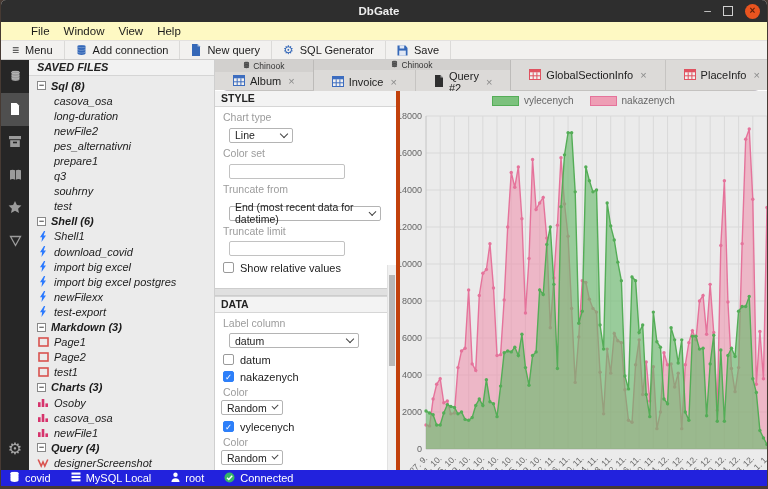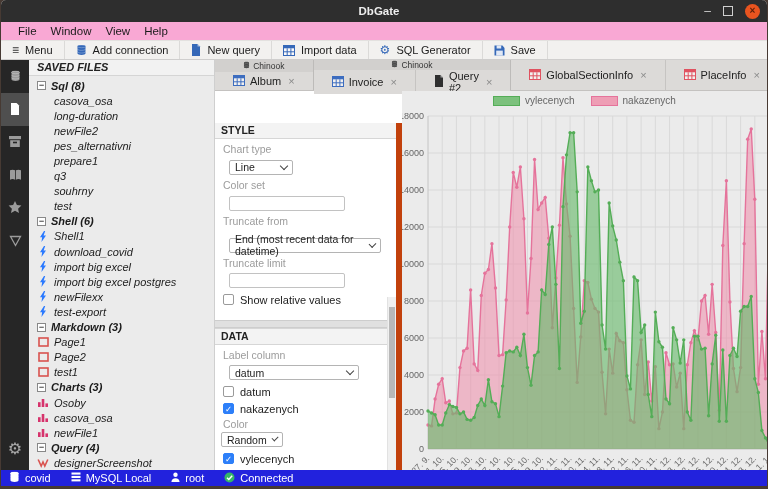--- a/index.html
+++ b/index.html
@@ -11,21 +11,21 @@
   .titlebar{height:22px;background:#2e2e2e;position:relative;flex:0 0 auto;}
   .titlebar .title{position:absolute;left:0;right:10px;top:0;line-height:22px;text-align:center;
                    color:#eee;font-size:11.5px;font-weight:bold;}
   .win-controls{position:absolute;right:7px;top:0;height:22px;display:flex;align-items:center;gap:12px;}
   .wc{cursor:default;}
   .wc.min{color:#cfcfcf;font-size:12px;line-height:10px;}
   .wc.max{width:8px;height:8px;border:1px solid #cfcfcf;}
   .wc.close{width:15px;height:15px;border-radius:50%;background:#e9541f;color:#5d1f09;
             font-size:10px;font-weight:bold;text-align:center;line-height:14px;}
   
-  .menubar{height:18px;background:#f9a8d4;display:flex;align-items:flex-start;padding-left:10px;flex:0 0 auto;}
+  .menubar{height:18px;background:#fef9c3;display:flex;align-items:flex-start;padding-left:23px;flex:0 0 auto;}
   .menu-item{font-size:11.5px;color:#1b1b1b;padding:0 7px;line-height:18px;}
   
   .toolbar{height:18px;background:#f2f1ef;border-top:1px solid #e3e1df;border-bottom:1px solid #cfcecd;
            display:flex;align-items:stretch;flex:0 0 auto;}
   .tb-btn{display:flex;align-items:center;gap:6px;padding:0 11px;border-right:1px solid #dbdad8;font-size:11px;color:#1b1b1b;}
   .tb-icon{display:flex;align-items:center;}
   .tb-icon.glyph{font-size:12px;line-height:12px;}
   
   .main{flex:1 1 auto;display:flex;min-height:0;}
   .iconstrip{width:28px;background:#262626;display:flex;flex-direction:column;align-items:center;flex:0 0 auto;}
@@ -38,33 +38,33 @@
   .sidebar-header{height:15px;line-height:15px;font-size:11px;font-weight:bold;color:#222;
                   padding-left:8px;background:#f2f2f2;border-bottom:1px solid #d5d5d5;flex:0 0 auto;}
   .tree{flex:1 1 auto;overflow:hidden;padding-top:2px;}
   .tree-row{height:15.1px;display:flex;align-items:center;gap:5px;padding-left:8px;font-size:11px;color:#1c1c1c;white-space:nowrap;}
   .tree-row.group{font-weight:bold;}
   .expander{width:9px;height:9px;border:1px solid #888;background:#fff;display:inline-flex;align-items:center;
             justify-content:center;font-size:9px;line-height:7px;color:#444;box-sizing:border-box;}
   .tree-ico{width:12px;display:flex;justify-content:center;align-items:center;}
   
   .workarea{flex:1 1 auto;display:flex;flex-direction:column;min-width:0;}
-  .tabbar{height:30px;background:#8b5cf6;display:flex;align-items:stretch;border-bottom:1px solid #c4c2c0;flex:0 0 auto;}
+  .tabbar{height:30px;background:#8b5cf6;display:flex;align-items:stretch;border-bottom:1px solid #c4c2c0;flex:0 0 auto;border-radius:14px;}
   .tab-group{display:flex;flex-direction:column;border-right:1px solid #bdbbb9;}
   .tab-group-header{height:12px;display:flex;align-items:center;justify-content:center;gap:3px;
                     font-size:8.5px;color:#333;background:#d2d0ce;}
   .tab-group-tabs{flex:1;display:flex;}
   .tab{display:flex;align-items:center;gap:5px;padding:0 18px;font-size:11px;color:#222;
        background:#dcdad8;border-right:1px solid #c6c4c2;}
   .tab:last-child{border-right:none;}
   .tab.active{background:#fff;}
   .tab .close{color:#8a8a8a;font-size:11px;margin-left:2px;}
   
   .content{flex:1 1 auto;display:flex;min-height:0;}
-  .props{width:181px;background:#fff;border-right:6px solid #c2410c;flex:0 0 auto;position:relative;overflow:hidden;margin-top:32px;}
+  .props{width:181px;background:#fff;border-right:4px solid #c2410c;flex:0 0 auto;position:relative;overflow:hidden;}
   .panel-header{height:15px;line-height:15px;font-weight:bold;font-size:10.5px;color:#222;padding-left:6px;
                 background:#f3f3f3;border-bottom:1px solid #d6d6d6;border-top:1px solid #d6d6d6;}
   .panel-header:first-child{border-top:none;}
   .field{margin:4px 0 0 8px;}
   .field-label{font-size:10.5px;color:#9c9c9c;margin-bottom:2px;}
   .select{display:inline-flex;align-items:center;justify-content:space-between;height:15px;border:1px solid #b4b4b4;
           border-radius:2px;background:#fff;font-size:10.5px;color:#222;padding:0 5px;margin-left:6px;box-sizing:border-box;}
   .chev{width:5px;height:5px;border-right:1.4px solid #444;border-bottom:1.4px solid #444;
         transform:rotate(45deg);margin-left:6px;margin-top:-3px;}
   .tinput{height:13px;border:1px solid #c2c2c2;border-radius:2px;margin-left:6px;font-size:10.5px;padding:0 3px;}
@@ -121,30 +121,20 @@
         <span class="tb-label">Add connection</span>
       </div>
       <div class="tb-btn">
         <span class="tb-icon">
           <svg width="10" height="12" viewBox="0 0 10 12">
             <path fill="#3568b8" d="M1 0h5.5L9 2.5V12H1z"></path>
             <path fill="rgba(255,255,255,.55)" d="M6.5 0L9 2.5H6.5z"></path>
           </svg>
         </span>
         <span class="tb-label">New query</span>
-      </div>
-      <div class="tb-btn">
-        <span class="tb-icon">
-          <svg width="12" height="11" viewBox="0 0 12 11">
-            <rect x=".5" y=".5" width="11" height="10" fill="rgba(255,255,255,.6)" stroke="#3568b8"></rect>
-            <rect x=".5" y=".5" width="11" height="2.8" fill="#3568b8"></rect>
-            <path stroke="#3568b8" fill="none" d="M4.2 3.3v7.2M7.9 3.3v7.2M.5 6.8h11"></path>
-          </svg>
-        </span>
-        <span class="tb-label">Import data</span>
       </div>
       <div class="tb-btn">
         <span class="tb-icon glyph" style="color: rgb(53, 104, 184);">⚙</span>
         <span class="tb-label">SQL Generator</span>
       </div>
       <div class="tb-btn">
         <span class="tb-icon">
           <svg width="11" height="11" viewBox="0 0 11 11">
             <path fill="#3568b8" d="M.5.5h8L10.5 3v7.5H.5z"></path>
             <rect x="2.6" y=".5" width="4.6" height="3" fill="#fff" opacity=".85"></rect>

